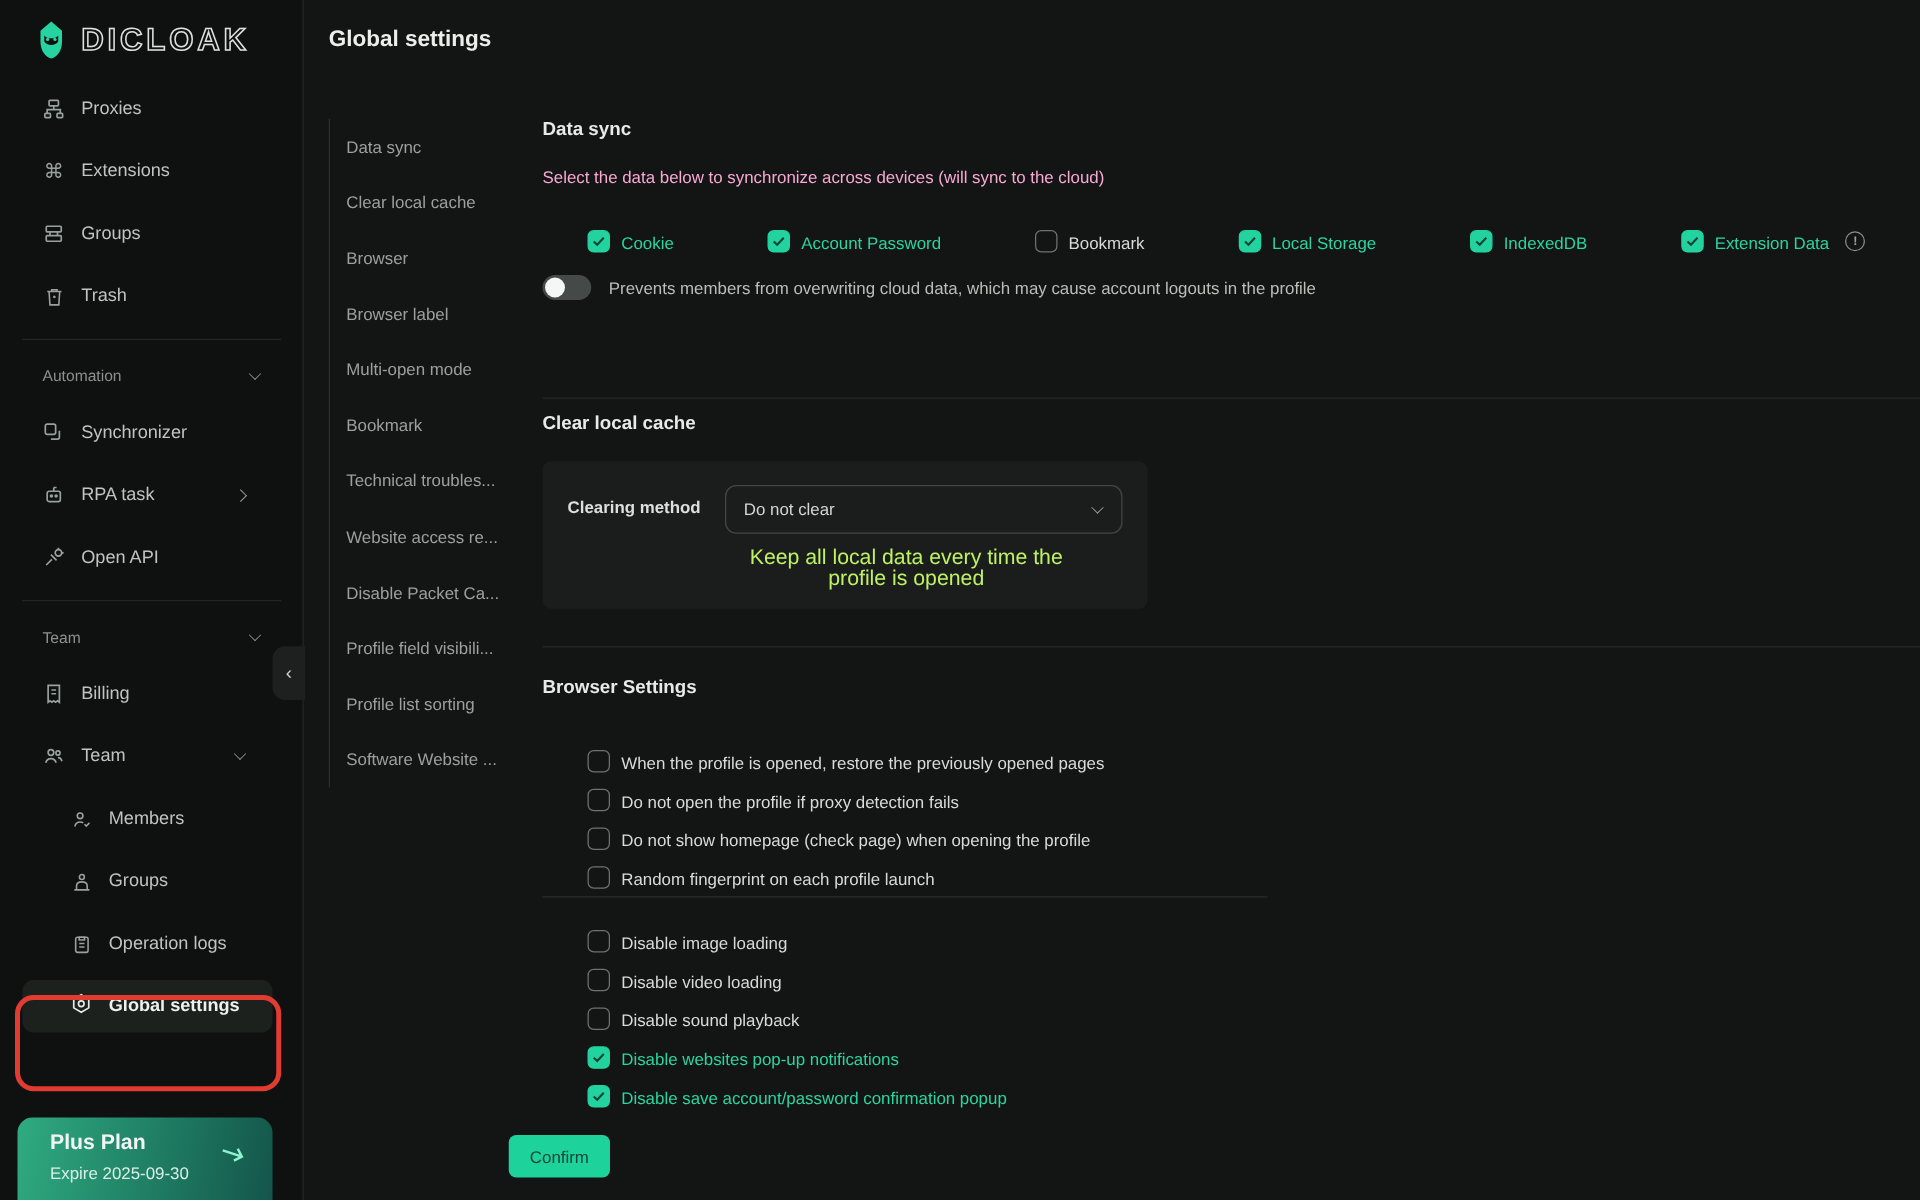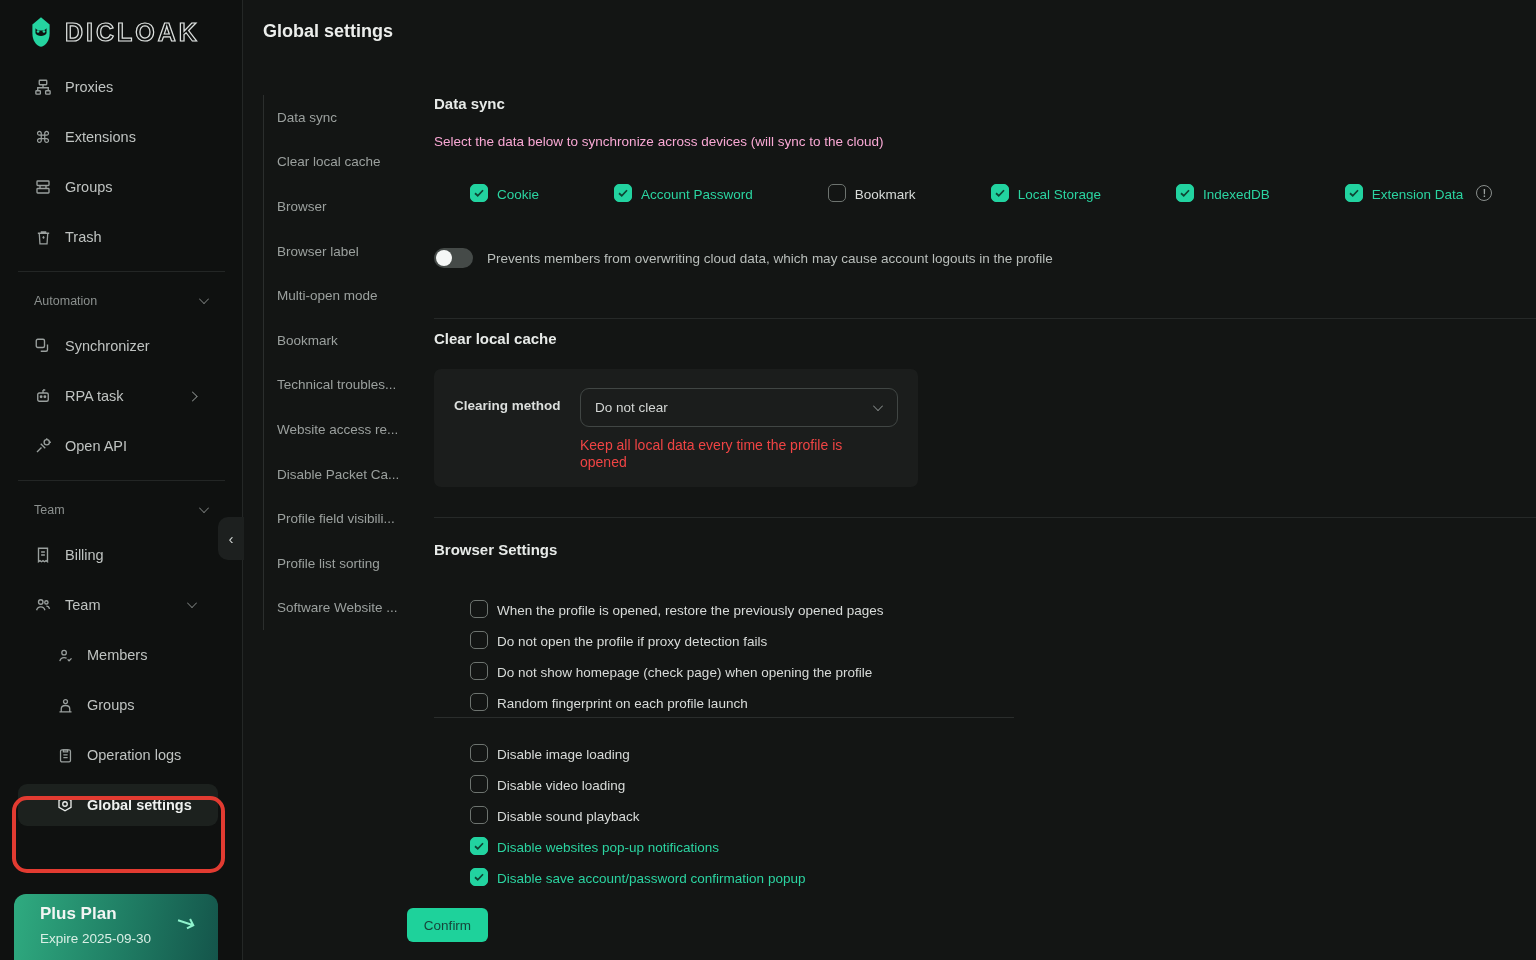--- a/index.html
+++ b/index.html
@@ -64,37 +64,37 @@
   .opt { display:flex; align-items:flex-end; gap:9px; cursor:pointer;margin-left:36px; }
   .cb { width:18px; height:18px; border-radius:5px; border:1.6px solid #6d736f; display:flex;
     align-items:center; justify-content:center; background:transparent; flex:0 0 auto; }
   .cb svg { display:none; }
   .opt.checked .cb { background:#22d3a0; border-color:#22d3a0; }
   .opt.checked .cb svg { display:block; }
   .opt-label { color:#d8dbd9; font-size:13.5px; }
   .opt.checked .opt-label { color:#2bd4a1; }
   .info-ic { width:16px; height:16px; border-radius:50%; border:1.5px solid #8a8f8d; color:#9aa09e;
     font-size:10px; font-weight:bold; display:flex; align-items:center; justify-content:center; margin-left:-26px; }
-  .toggle-row { display:flex; align-items:center; gap:14px; margin-top:46px; }
+  .toggle-row { display:flex; align-items:center; gap:14px; margin-top:18px; }
   .toggle { width:39px; height:20px; border-radius:10px; background:#454a48; position:relative; cursor:pointer; flex:0 0 auto; }
   .toggle .knob { position:absolute; left:2px; top:2px; width:16px; height:16px; border-radius:50%; background:#f5f7f6; }
   .toggle-label { color:#b9bebb; font-size:13.5px; }
 
   .hdivider { position:absolute; left:0; right:0; height:1px; background:#262928; }
   .d1 { top:318px; } .d2 { top:517px; }
 
   .sec-clearcache { position:absolute; left:0; top:330px; }
   .cache-card { margin-top:22px; width:484px; height:118px; background:#1b1d1c; border-radius:7px; position:relative; }
   .cache-label { position:absolute; left:20px; top:29px; color:#dcdfdd; font-size:13.5px; font-weight:600; }
   .select { position:absolute; left:146px; top:19px; width:318px; height:39px; background:#1b1d1c;
     border:1px solid #414644; border-radius:9px; display:flex; align-items:center; padding:0 14px;
     color:#d3d6d4; font-size:13.5px; cursor:pointer; }
   .select .spacer { flex:1; }
   .select .chev-down { border-color:#9aa09e; }
-  .cache-help { position:absolute; left:146px; top:68px; width:290px; color:#ef4444; font-size:14px; line-height:17px; }
+  .cache-help { position:absolute; left:146px; top:68px; width:290px; color:#bef264; font-size:17px; line-height:17px;text-align:center; }
 
   .sec-browser { position:absolute; left:0; right:0; top:541px; }
   .bs-list { margin-top:29px; }
   .bs-list .opt { height:31px; }
   .short-div { width:580px; height:1px; background:#2a2d2c; margin:6px 0 13px 0; }
 
   .confirm-btn { position:absolute; left:163px; top:908px; width:81px; height:34px; background:#1ed29b;
     border:none; border-radius:6px; color:#17453a; font-size:13.5px; font-family:"Liberation Sans",sans-serif;
     cursor:pointer; }
 </style>

